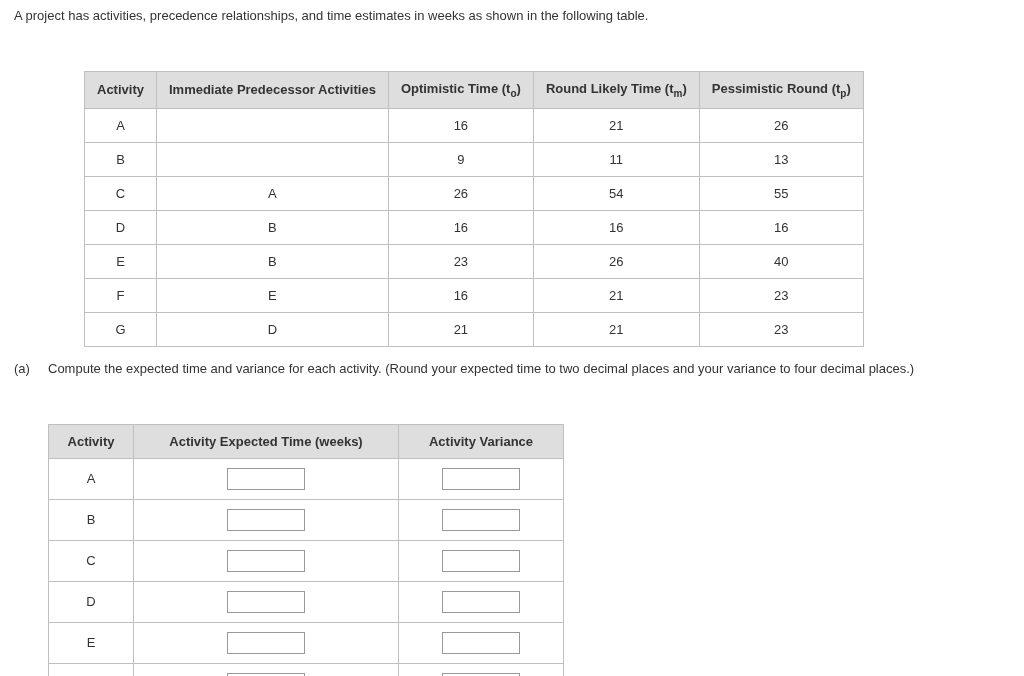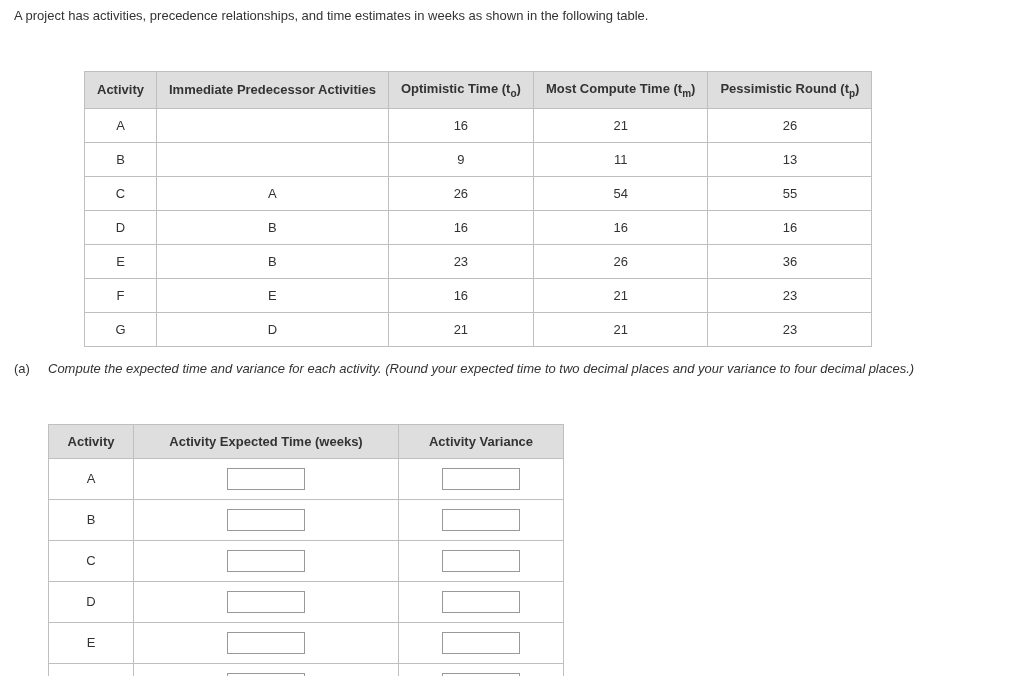--- a/index.html
+++ b/index.html
@@ -37,21 +37,20 @@
     display: flex;
     margin: 6px 0 10px 0;
     font-size: 13px;
   }
   .q-label {
     width: 34px;
     flex: none;
   }
   .q-text {
     flex: 1;
-    font-style: italic;
   }
   .table1-wrap {
     margin-left: 70px;
   }
   .table2-wrap {
     margin-left: 34px;
   }
   input[type="text"] {
     width: 70px;
     height: 18px;
@@ -72,21 +71,21 @@
 <div class="table1-wrap">
 <table>
   <thead>
     <tr>
       <th>Activity</th>
       <th>Immediate Predecessor Activities</th>
       <th>
         <span>Optimistic Time (t</span><span class="sub">o</span><span>)</span>
       </th>
       <th>
-        <span>Most Compute Time (t</span><span class="sub">m</span><span>)</span>
+        <span>Round Likely Time (t</span><span class="sub">m</span><span>)</span>
       </th>
       <th>
         <span>Pessimistic Round (t</span><span class="sub">p</span><span>)</span>
       </th>
     </tr>
   </thead>
   <tbody id="t1body">
         <tr>
           <td>A</td>
           <td></td>
@@ -113,21 +112,21 @@
           <td>B</td>
           <td>16</td>
           <td>16</td>
           <td>16</td>
         </tr>
         <tr>
           <td>E</td>
           <td>B</td>
           <td>23</td>
           <td>26</td>
-          <td>36</td>
+          <td>40</td>
         </tr>
         <tr>
           <td>F</td>
           <td>E</td>
           <td>16</td>
           <td>21</td>
           <td>23</td>
         </tr>
         <tr>
           <td>G</td>

